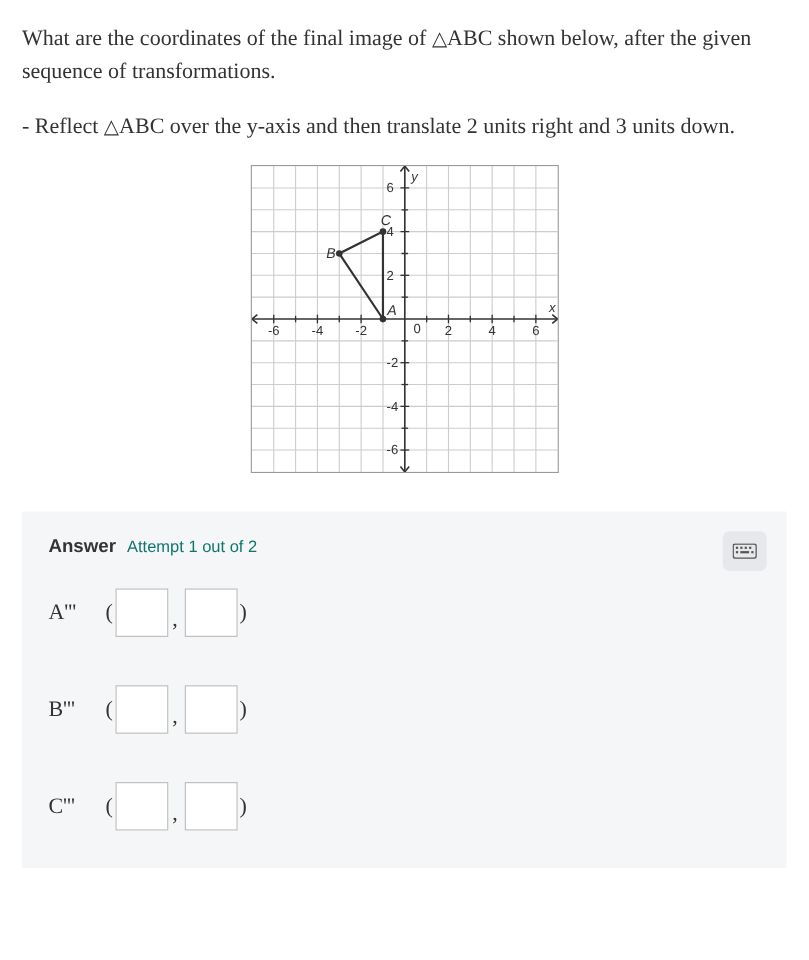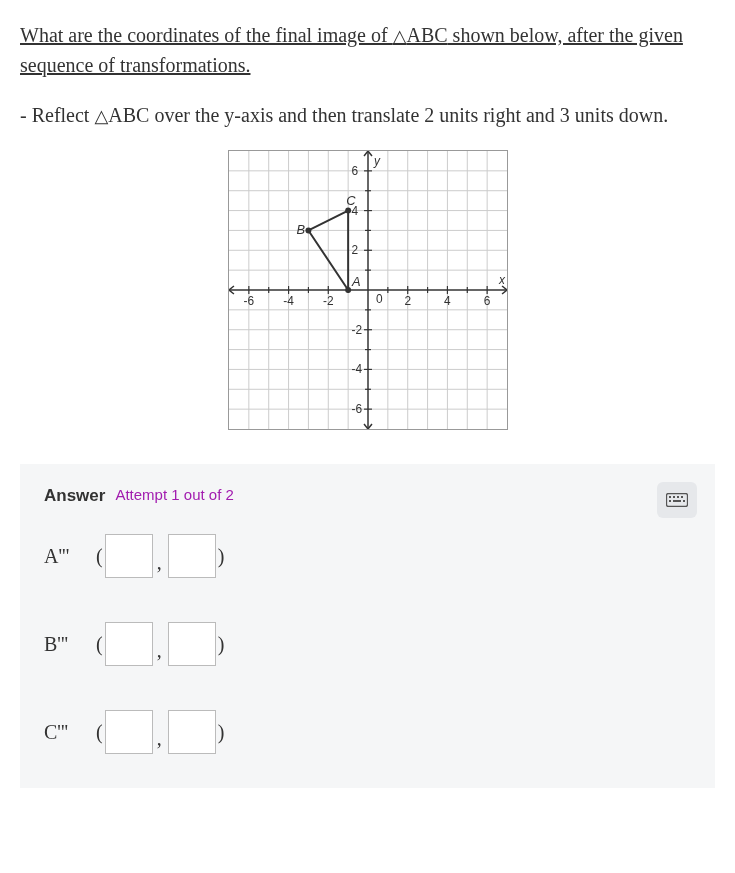--- a/index.html
+++ b/index.html
@@ -8,21 +8,20 @@
     padding: 20px;
     font-family: Georgia, 'Times New Roman', serif;
     color: #333;
     width: 735px;
     background: #fff;
   }
   .question {
     font-size: 20px;
     line-height: 1.5;
     margin-bottom: 20px;
-    text-decoration: underline;
   }
   .transform-text {
     font-size: 20px;
     line-height: 1.5;
     margin-bottom: 20px;
   }
   .graph-holder {
     text-align: center;
     margin-bottom: 30px;
   }
@@ -30,32 +29,32 @@
     display: inline-block;
     border: 1px solid #999;
   }
   .answer-panel {
     background: #f5f6f7;
     padding: 22px 24px 34px 24px;
     position: relative;
   }
   .answer-header {
     display: flex;
-    align-items: flex-start;
+    align-items: center;
     margin-bottom: 28px;
   }
   .answer-label {
     font-weight: bold;
     font-size: 17px;
     margin-right: 10px;
     font-family: Arial, sans-serif;
   }
   .attempt {
     font-size: 15px;
-    color: #a21caf;
+    color: #0f766e;
     font-family: Arial, sans-serif;
   }
   .keypad-btn {
     position: absolute;
     right: 18px;
     top: 18px;
     width: 40px;
     height: 36px;
     background: #e6e8eb;
     border-radius: 6px;

